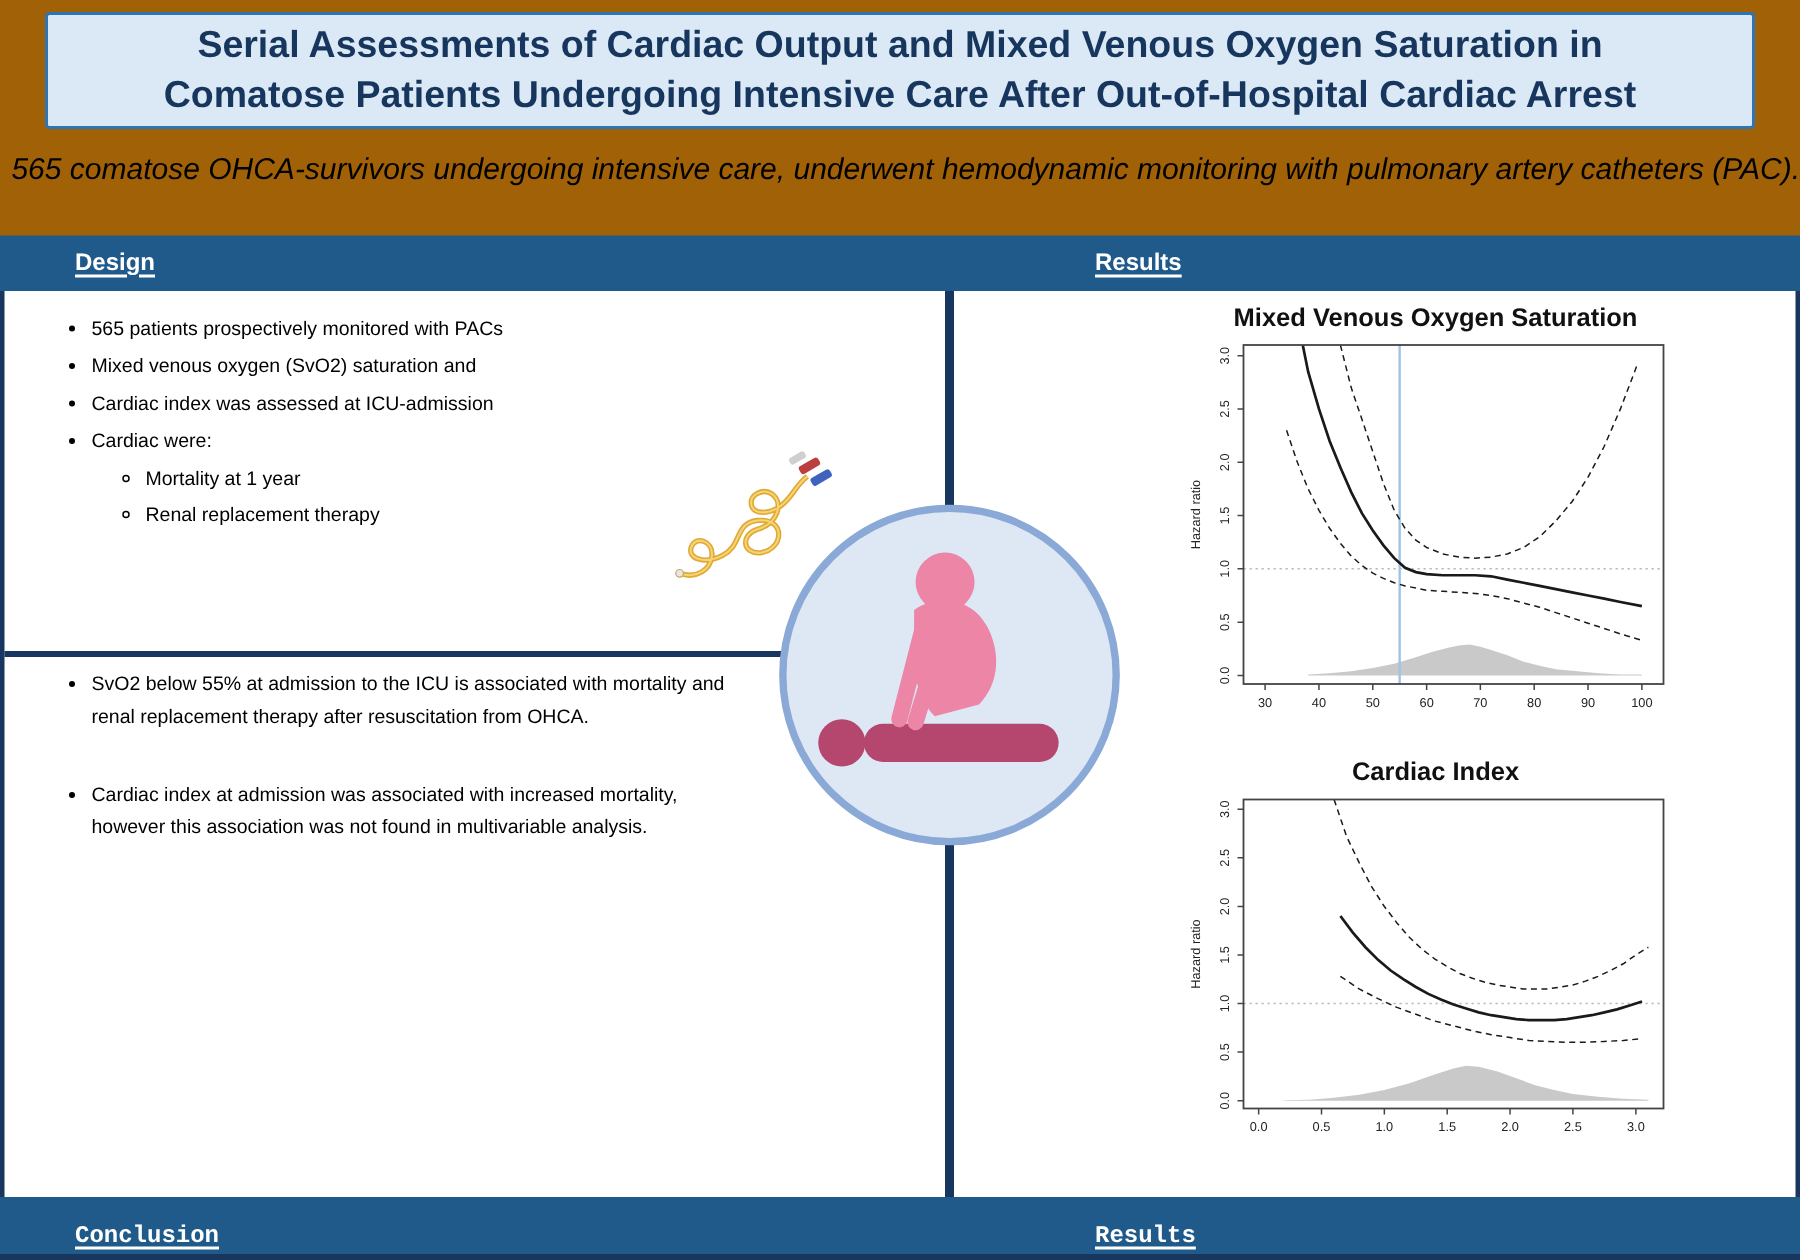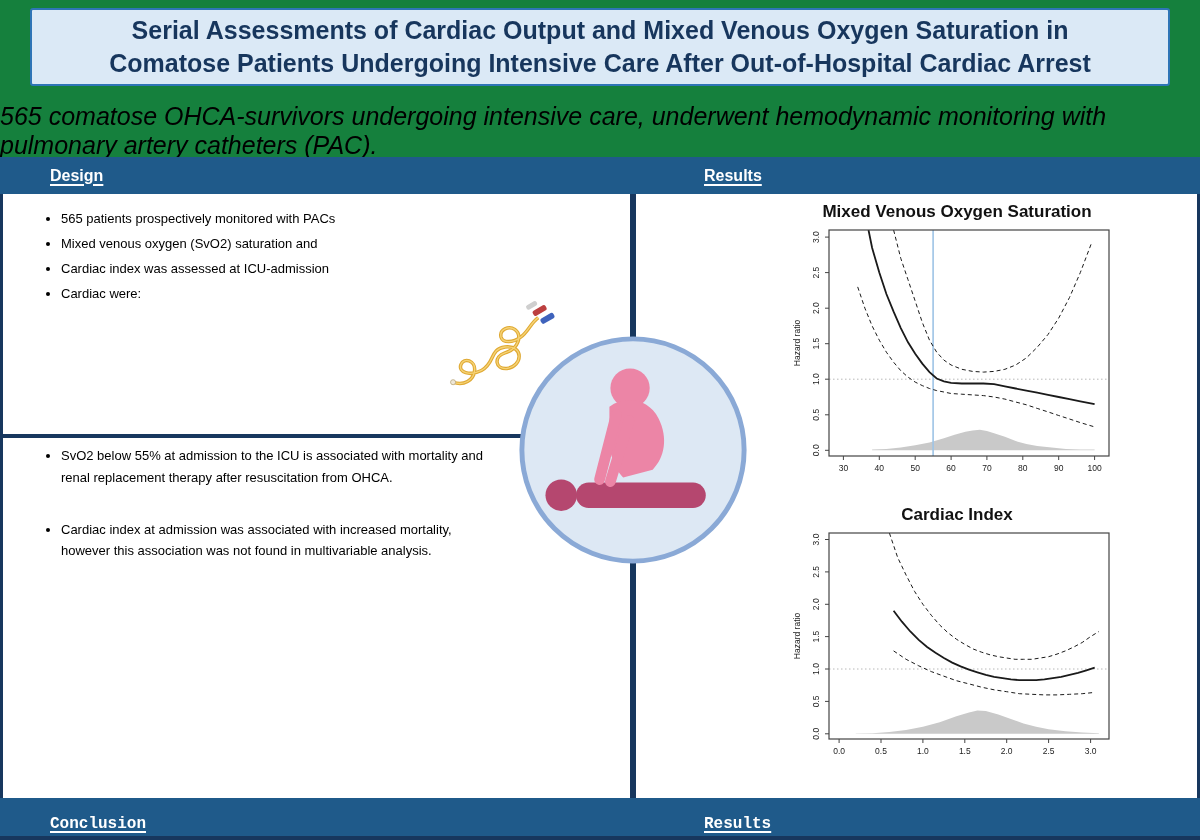--- a/index.html
+++ b/index.html
@@ -1,44 +1,44 @@
 <!DOCTYPE html>
 <html><head>
 <meta charset="utf-8">
 <style>
   html,body { margin:0; padding:0; background:#ffffff; }
   .canvas {
-    position:relative; width:1200px; height:840px; background:#15803d;
+    position:relative; width:1200px; height:840px; background:#a16207;
     font-family:"Liberation Sans", sans-serif; overflow:hidden;
   }
   
   .title-box {
     position:absolute; left:30px; top:8px; width:1140px; height:78px;
     background:#dbe9f6; border:2px solid #2e75b6; border-radius:3px;
     display:flex; align-items:center; justify-content:center; box-sizing:border-box;
   }
   .title {
     font-size:25px; font-weight:600; color:#17365d; text-align:center;
     line-height:1.32; padding:0 45px;
   }
   .subtitle {
-    position:absolute; top:102px; left:0; width:1200px; text-align:left;
-    font-style:italic; font-size:25px; color:#000;
+    position:absolute; top:102px; left:0; width:1200px; text-align:right;
+    font-style:italic; font-size:20px; color:#000;
   }
   
   .bar { position:absolute; left:0; width:1200px; background:#1f5a8a; }
   .bar-top { top:157px; height:37px; }
   .bar-bottom { top:798px; height:51px;font-family:Liberation Mono, monospace; }
   .bar-label {
     position:absolute; top:50%; transform:translateY(-50%);
     color:#ffffff; font-weight:bold; font-size:16px;
     text-decoration:underline; text-decoration-thickness:2px; text-underline-offset:3px;
   }
   .label-left { left:50px; }
-  .label-results { left:704px; }
+  .label-results { left:730px; }
   .bottom-strip { position:absolute; left:0; top:836px; width:1200px; height:4px; background:#17375e; }
 
   
   .content {
     position:absolute; top:194px; left:0; width:1200px; height:604px; background:#fff;
     box-sizing:border-box; border-left:3px solid #17375e; border-right:3px solid #17375e;
   }
   .v-divider { position:absolute; left:627px; top:0; width:6px; height:100%; background:#17375e; z-index:2; }
   .h-divider { position:absolute; left:0; top:240px; width:633px; height:4px; background:#17375e; z-index:2; }
 
@@ -81,20 +81,24 @@
     <div class="v-divider"></div>
     <div class="h-divider"></div>
 
     <div class="design-block">
       <ul class="bullets">
         <li>565 patients prospectively monitored with PACs</li>
         <li>Mixed venous oxygen (SvO2) saturation and</li>
         <li>Cardiac index was assessed at ICU-admission</li>
         <li>
           <span>Cardiac were:</span>
+          <ul class="sub-bullets">
+            <li>Mortality at 1 year</li>
+            <li>Renal replacement therapy</li>
+          </ul>
         </li>
       </ul>
     </div>
 
     <div class="catheter">
       <svg viewBox="0 0 112 94" width="110" height="92">
         <path d="M 5 84 C 16 88 26 82 27 72 C 28 62 16 58 13 66 C 10 74 22 78 34 72 C 48 65 42 50 58 48 C 78 46 76 68 60 70 C 48 71 46 58 58 54 C 72 50 76 36 68 30 C 62 26 52 30 54 38 C 56 44 66 44 74 38 C 82 32 84 24 92 18" fill="none" stroke="#dfa933" stroke-width="3.6"></path>
         <path d="M 5 84 C 16 88 26 82 27 72 C 28 62 16 58 13 66 C 10 74 22 78 34 72 C 48 65 42 50 58 48 C 78 46 76 68 60 70 C 48 71 46 58 58 54 C 72 50 76 36 68 30 C 62 26 52 30 54 38 C 56 44 66 44 74 38 C 82 32 84 24 92 18" fill="none" stroke="#f6d376" stroke-width="1.4"></path>
         <rect x="86" y="8" width="15" height="6" rx="2" fill="#bc3f3f" transform="rotate(-30 93 11)"></rect>
         <rect x="94" y="16" width="15" height="6" rx="2" fill="#3f63bc" transform="rotate(-30 101 19)"></rect>

